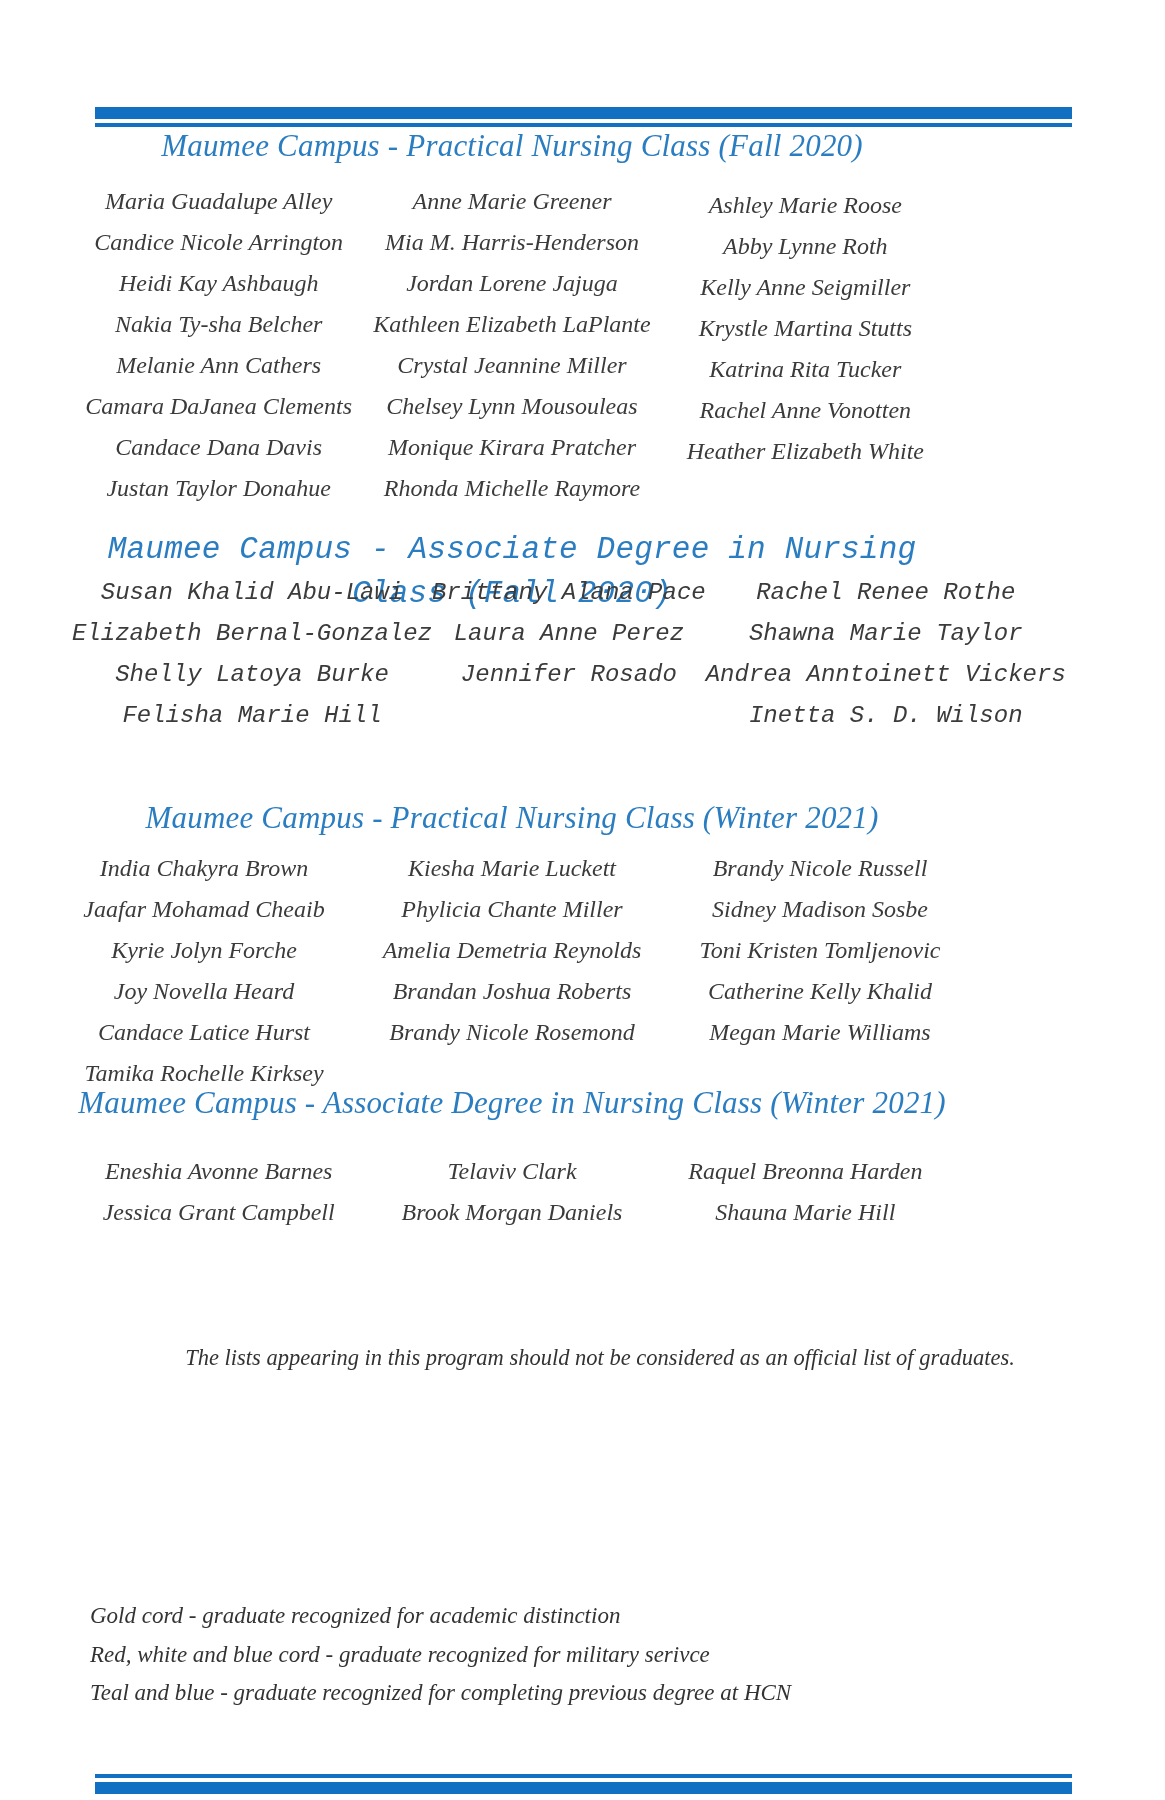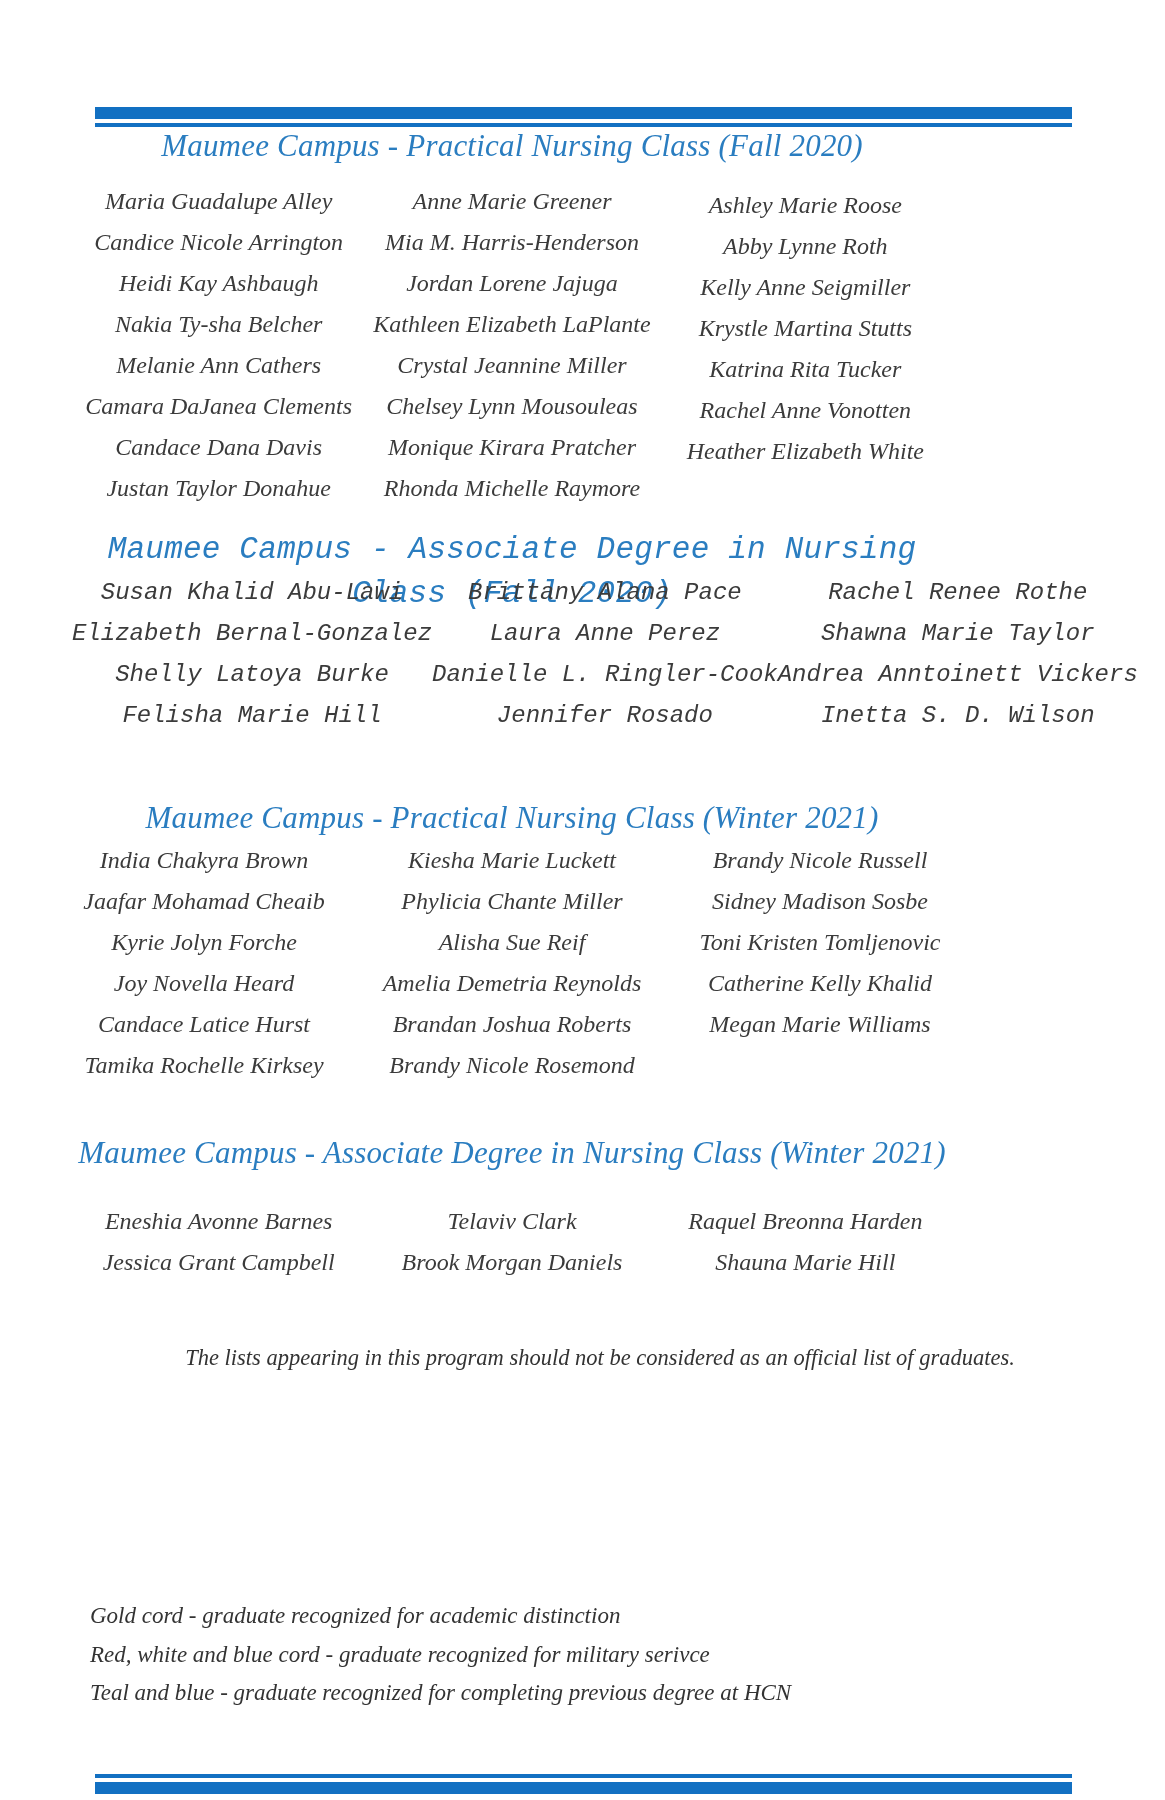--- a/index.html
+++ b/index.html
@@ -90,60 +90,58 @@
         <div class="name-grid" style="">
           <div class="name-col">
             <div class="graduate-name">Susan Khalid Abu-Lawi</div>
             <div class="graduate-name">Elizabeth Bernal-Gonzalez</div>
             <div class="graduate-name">Shelly Latoya Burke</div>
             <div class="graduate-name">Felisha Marie Hill</div>
           </div>
           <div class="name-col">
             <div class="graduate-name">Brittany Alana Pace</div>
             <div class="graduate-name">Laura Anne Perez</div>
-            <div class="graduate-name">Danielle L. Ringler-Cook</div>
             <div class="graduate-name">Jennifer Rosado</div>
           </div>
           <div class="name-col">
             <div class="graduate-name">Rachel Renee Rothe</div>
             <div class="graduate-name">Shawna Marie Taylor</div>
             <div class="graduate-name">Andrea Anntoinett Vickers</div>
             <div class="graduate-name">Inetta S. D. Wilson</div>
           </div>
         </div>
       </section>
       <section class="campus-section" style="top: 796px;">
         <h2 class="section-title">Maumee Campus - Practical Nursing Class (Winter 2021)</h2>
-        <div class="name-grid" style=" gap: 44px;">
+        <div class="name-grid" style="margin-top: 8px; gap: 44px;">
           <div class="name-col">
             <div class="graduate-name">India Chakyra Brown</div>
             <div class="graduate-name">Jaafar Mohamad Cheaib</div>
             <div class="graduate-name">Kyrie Jolyn Forche</div>
             <div class="graduate-name">Joy Novella Heard</div>
             <div class="graduate-name">Candace Latice Hurst</div>
             <div class="graduate-name">Tamika Rochelle Kirksey</div>
           </div>
           <div class="name-col">
             <div class="graduate-name">Kiesha Marie Luckett</div>
             <div class="graduate-name">Phylicia Chante Miller</div>
-            <div class="graduate-name">Alisha Sue Reif</div>
             <div class="graduate-name">Amelia Demetria Reynolds</div>
             <div class="graduate-name">Brandan Joshua Roberts</div>
             <div class="graduate-name">Brandy Nicole Rosemond</div>
           </div>
           <div class="name-col">
             <div class="graduate-name">Brandy Nicole Russell</div>
             <div class="graduate-name">Sidney Madison Sosbe</div>
             <div class="graduate-name">Toni Kristen Tomljenovic</div>
             <div class="graduate-name">Catherine Kelly Khalid</div>
             <div class="graduate-name">Megan Marie Williams</div>
           </div>
         </div>
       </section>
-      <section class="campus-section" style="top: 1131px; font-style: italic;">
+      <section class="campus-section" style="top: 1081px; font-style: italic;">
         <h2 class="section-title">Maumee Campus - Associate Degree in Nursing Class (Winter 2021)</h2>
         <div class="name-grid" style="margin-top: 26px;">
           <div class="name-col">
             <div class="graduate-name">Eneshia Avonne Barnes</div>
             <div class="graduate-name">Jessica Grant Campbell</div>
           </div>
           <div class="name-col">
             <div class="graduate-name">Telaviv Clark</div>
             <div class="graduate-name">Brook Morgan Daniels</div>
           </div>

